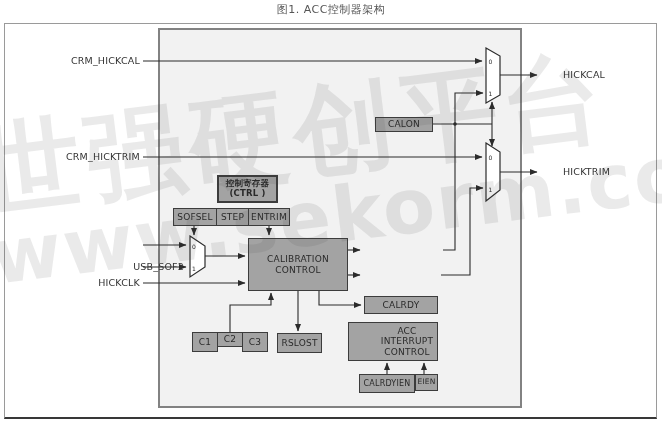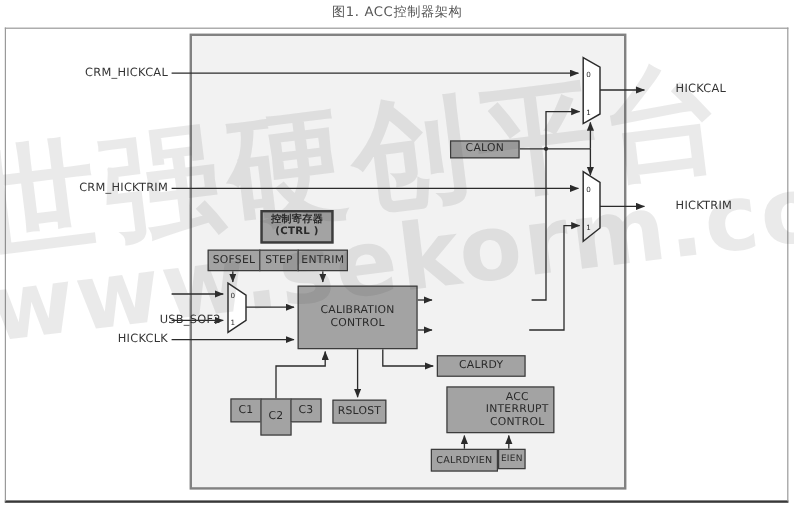--- a/index.html
+++ b/index.html
@@ -107,30 +107,30 @@
   <div class="box" style="left:248px;top:208px;width:42px;height:18px;">ENTRIM</div>
 
   <div class="box" style="left:248px;top:238px;width:100px;height:53px;">
     <span>CALIBRATION</span>
     <span>CONTROL</span>
   </div>
 
   <div class="box" style="left:375px;top:117px;width:58px;height:15px;">CALON</div>
   <div class="box" style="left:364px;top:296px;width:74px;height:18px;">CALRDY</div>
 
-  <div class="box" style="left:372px;top:322px;width:90px;height:39px;padding-left:28px;">
+  <div class="box" style="left:348px;top:322px;width:90px;height:39px;padding-left:28px;">
     <span>ACC</span>
     <span>INTERRUPT</span>
     <span>CONTROL</span>
   </div>
   <div class="box" style="left:359px;top:374px;width:56px;height:19px;font-size:8px;text-align:center;">CALRDYIEN</div>
   <div class="box" style="left:415px;top:374px;width:23px;height:17px;font-size:7.5px;">EIEN</div>
 
   <div class="box" style="left:192px;top:332px;width:26px;height:20px;">C1</div>
-  <div class="box" style="left:217px;top:332px;width:26px;height:31px;">C2</div>
+  <div class="box" style="left:217px;top:332px;width:26px;height:15px;">C2</div>
   <div class="box" style="left:242px;top:332px;width:26px;height:20px;">C3</div>
   <div class="box" style="left:277px;top:333px;width:45px;height:20px;">RSLOST</div>
 
   <div class="sig left" style="top:151px;">CRM_HICKTRIM</div>
   <div class="sig left" style="top:55px;">CRM_HICKCAL</div>
   <div class="sig left" style="top:261px;padding-left:44px;">USB_SOF2</div>
   <div class="sig left" style="top:277px;">HICKCLK</div>
   <div class="sig right" style="top:69px;">HICKCAL</div>
   <div class="sig right" style="top:166px;">HICKTRIM</div>
 

